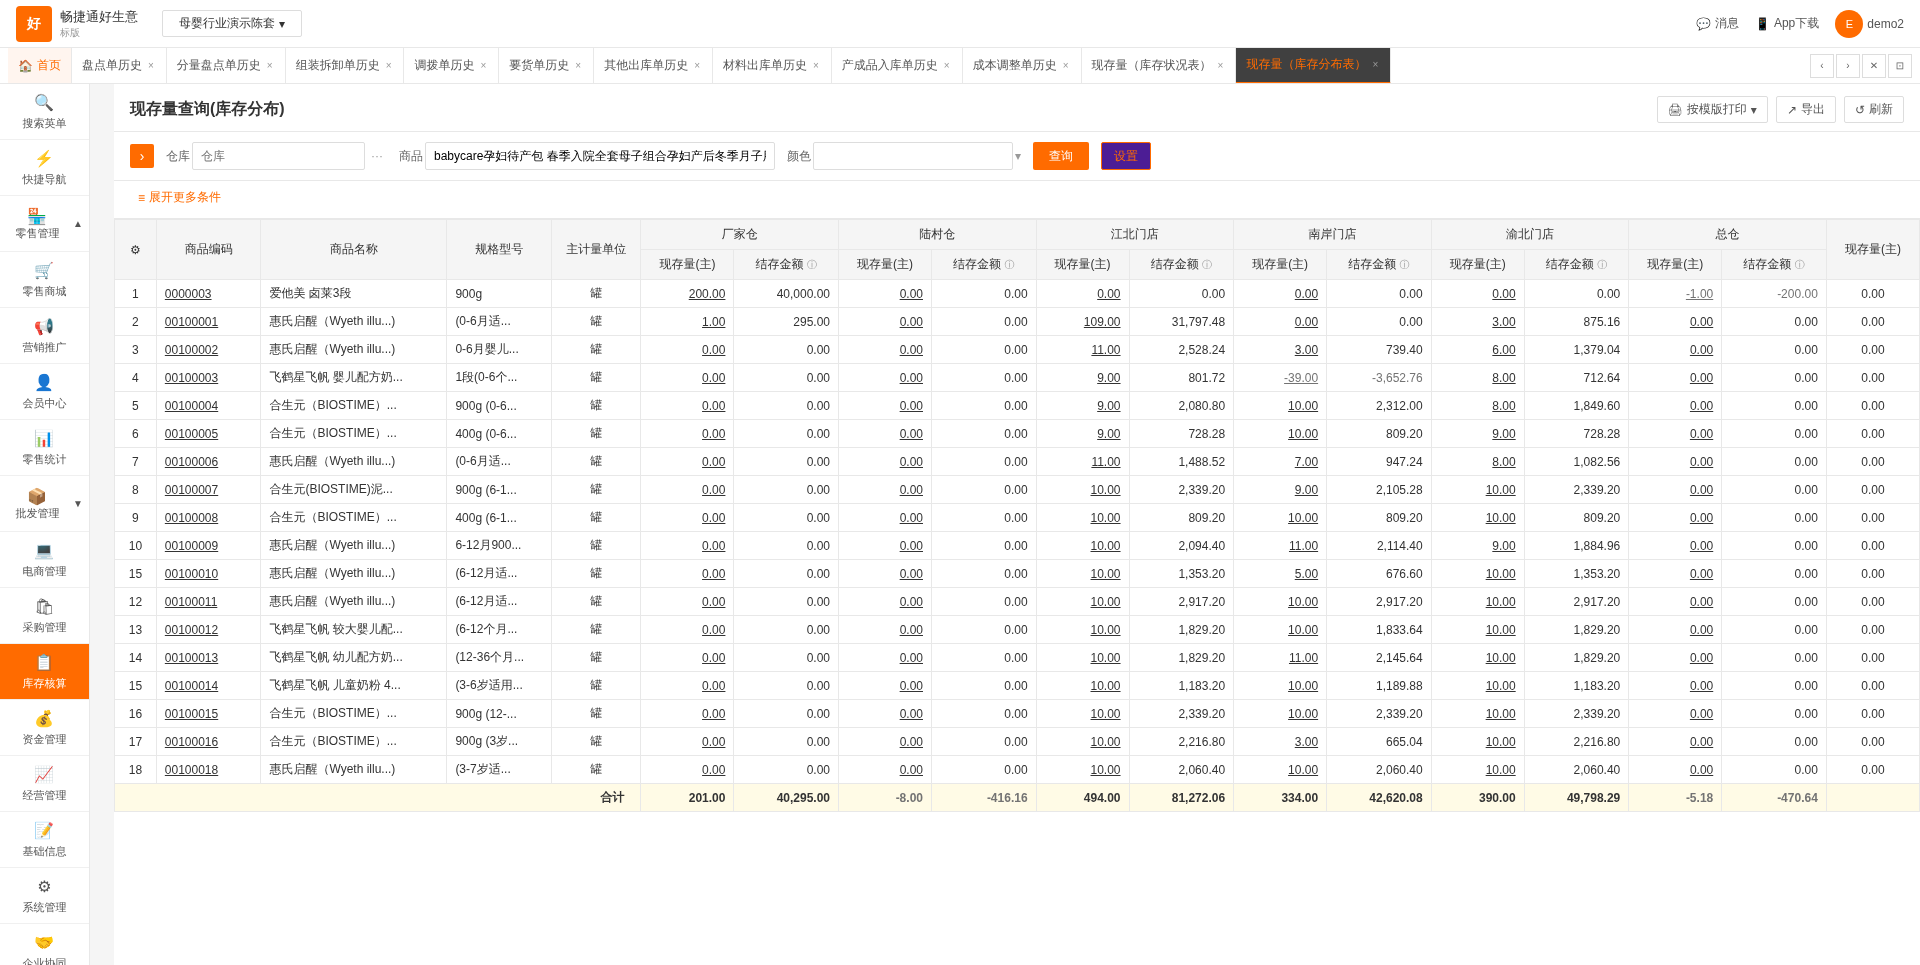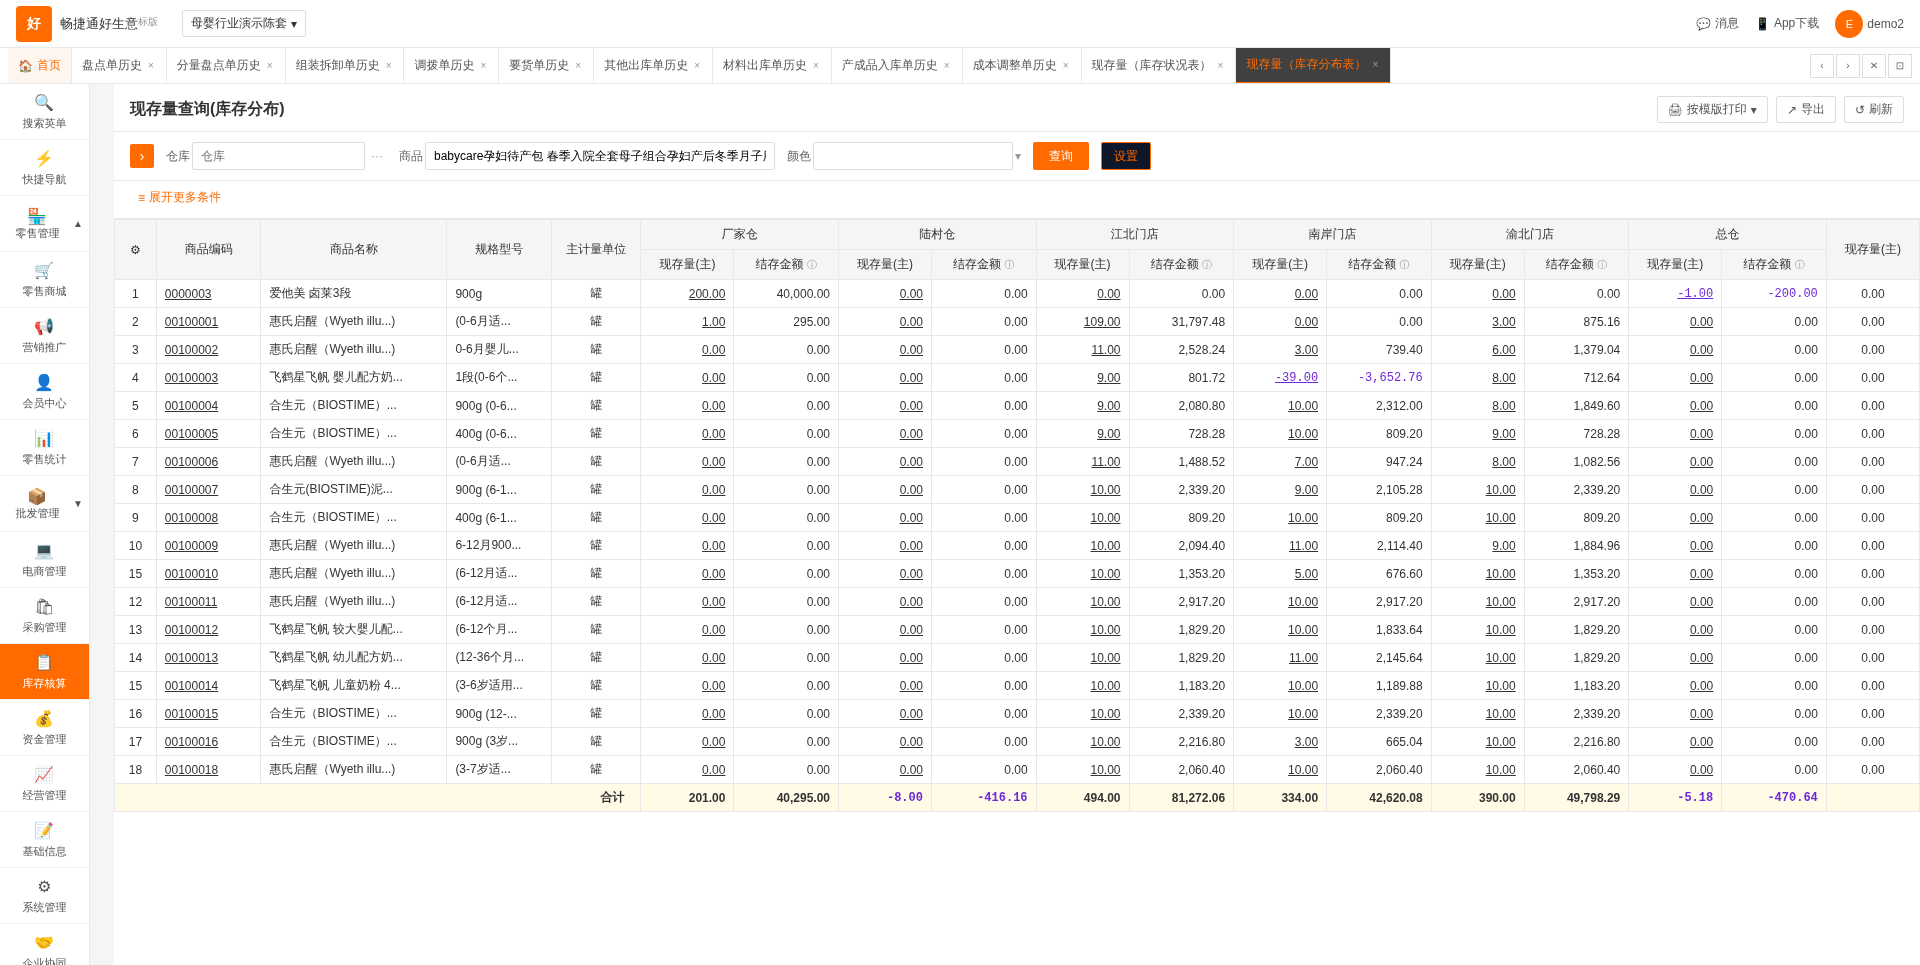--- a/index.html
+++ b/index.html
@@ -81,39 +81,39 @@
     .filter-dots { color: #999; padding: 0 4px; }
     .expand-btn {
       display: flex; align-items: center; gap: 4px; color: #ff6b00; cursor: pointer;
       font-size: 12px; border: none; background: none; padding: 4px 8px;
     }
     .btn-query {
       background: #ff6b00; color: white; border: none; padding: 5px 16px;
       cursor: pointer; font-size: 12px; border-radius: 2px; height: 28px;
     }
     .btn-setting {
-      background: #0f172a; color: #ff6b00; border: 1px solid #ff6b00; padding: 4px 12px;
+      background: #4c1d95; color: #ff6b00; border: 1px solid #ff6b00; padding: 4px 12px;
       cursor: pointer; font-size: 12px; border-radius: 2px; height: 28px;
     }
 
     
     .table-area { flex: 1; overflow: auto; background: #fff; margin: 0; }
     .data-table { width: 100%; border-collapse: collapse; font-size: 12px; }
     .data-table th {
       background: #f5f5f5; padding: 6px 8px; border: 1px solid #e8e8e8;
       text-align: center; font-weight: normal; white-space: nowrap; position: sticky; top: 0; z-index: 2;
     }
     .data-table td {
       padding: 5px 8px; border: 1px solid #e8e8e8; text-align: center;
       white-space: nowrap; font-size: 12px;
     }
     .data-table tr.summary-row td { background: #fffbe6; font-weight: bold; }
     .data-table td.text-right { text-align: right; }
     .data-table td.text-left { text-align: left; }
-    .data-table td.red { color: #6d28d9; font-family: Liberation Mono, monospace; }
+    .data-table td.red { color: #737373; }
     .data-table td.underline { text-decoration: underline; cursor: pointer; }
     .th-group { background: #f0f0f0; }
     .col-no { width: 36px; }
     .col-code { width: 90px; }
     .col-name { width: 160px; }
     .col-spec { width: 90px; }
     .col-unit { width: 60px; }
     .col-num { width: 80px; }
     .col-amt { width: 90px; }
 
@@ -122,25 +122,25 @@
     ::-webkit-scrollbar-track { background: #f1f1f1; }
     ::-webkit-scrollbar-thumb { background: #ccc; border-radius: 3px; }
     .info-icon { font-size: 10px; color: #999; cursor: pointer; }
   </style>
 </head>
 <body>
 
 <div class="top-bar">
   <div class="logo-area">
     <div class="logo-icon">好</div>
-    <div style="display:flex;flex-direction:row;">
+    <div style="display:flex;flex-direction:column;">
       <span class="logo-text">畅捷通好生意</span>
       <span style="font-size:10px;color:#999;">标版</span>
     </div>
-    <div style="display:flex;align-items:center;gap:4px;margin-left:16px;border:1px solid #ddd;padding:4px 8px;border-radius:2px;cursor:pointer;">
+    <div style="display:flex;align-items:center;gap:4px;margin-left:16px;border:1px solid #ddd;padding:4px 16px;border-radius:2px;cursor:pointer;">
       <span>母婴行业演示陈套</span>
       <span>▾</span>
     </div>
   </div>
   <div class="top-right">
     <div class="top-right-item">
       <span>💬</span>
       <span>消息</span>
     </div>
     <div class="top-right-item">

